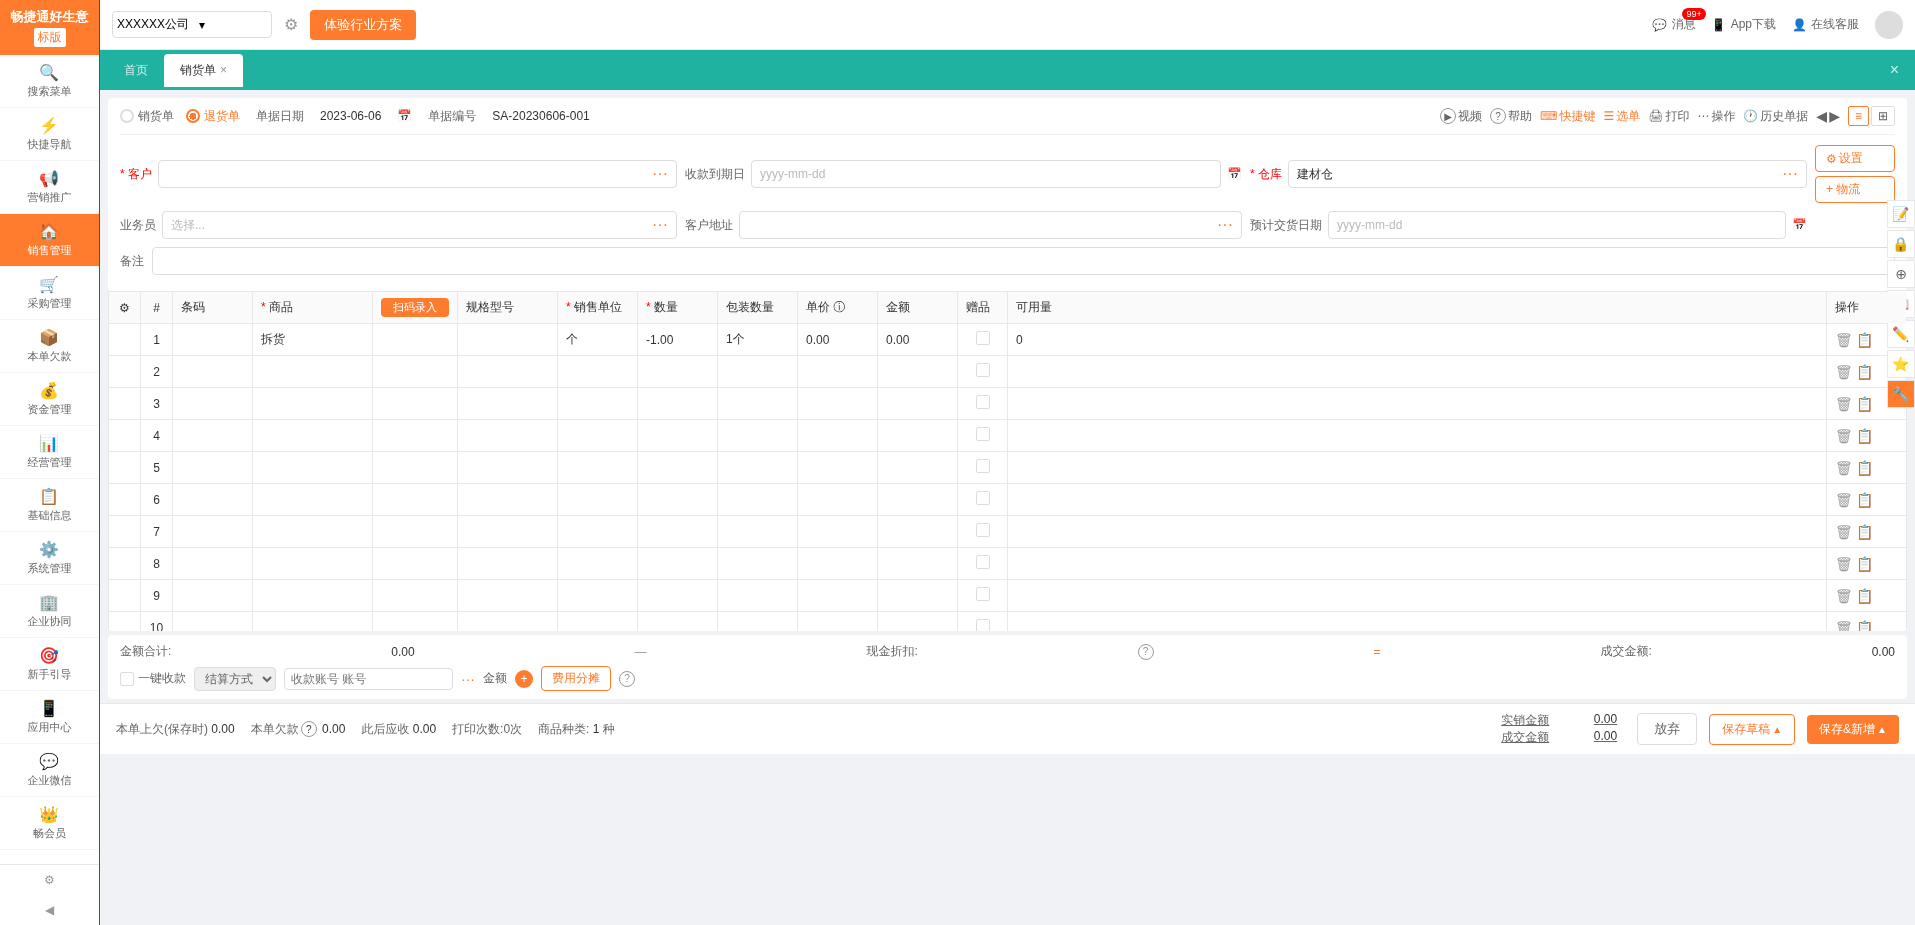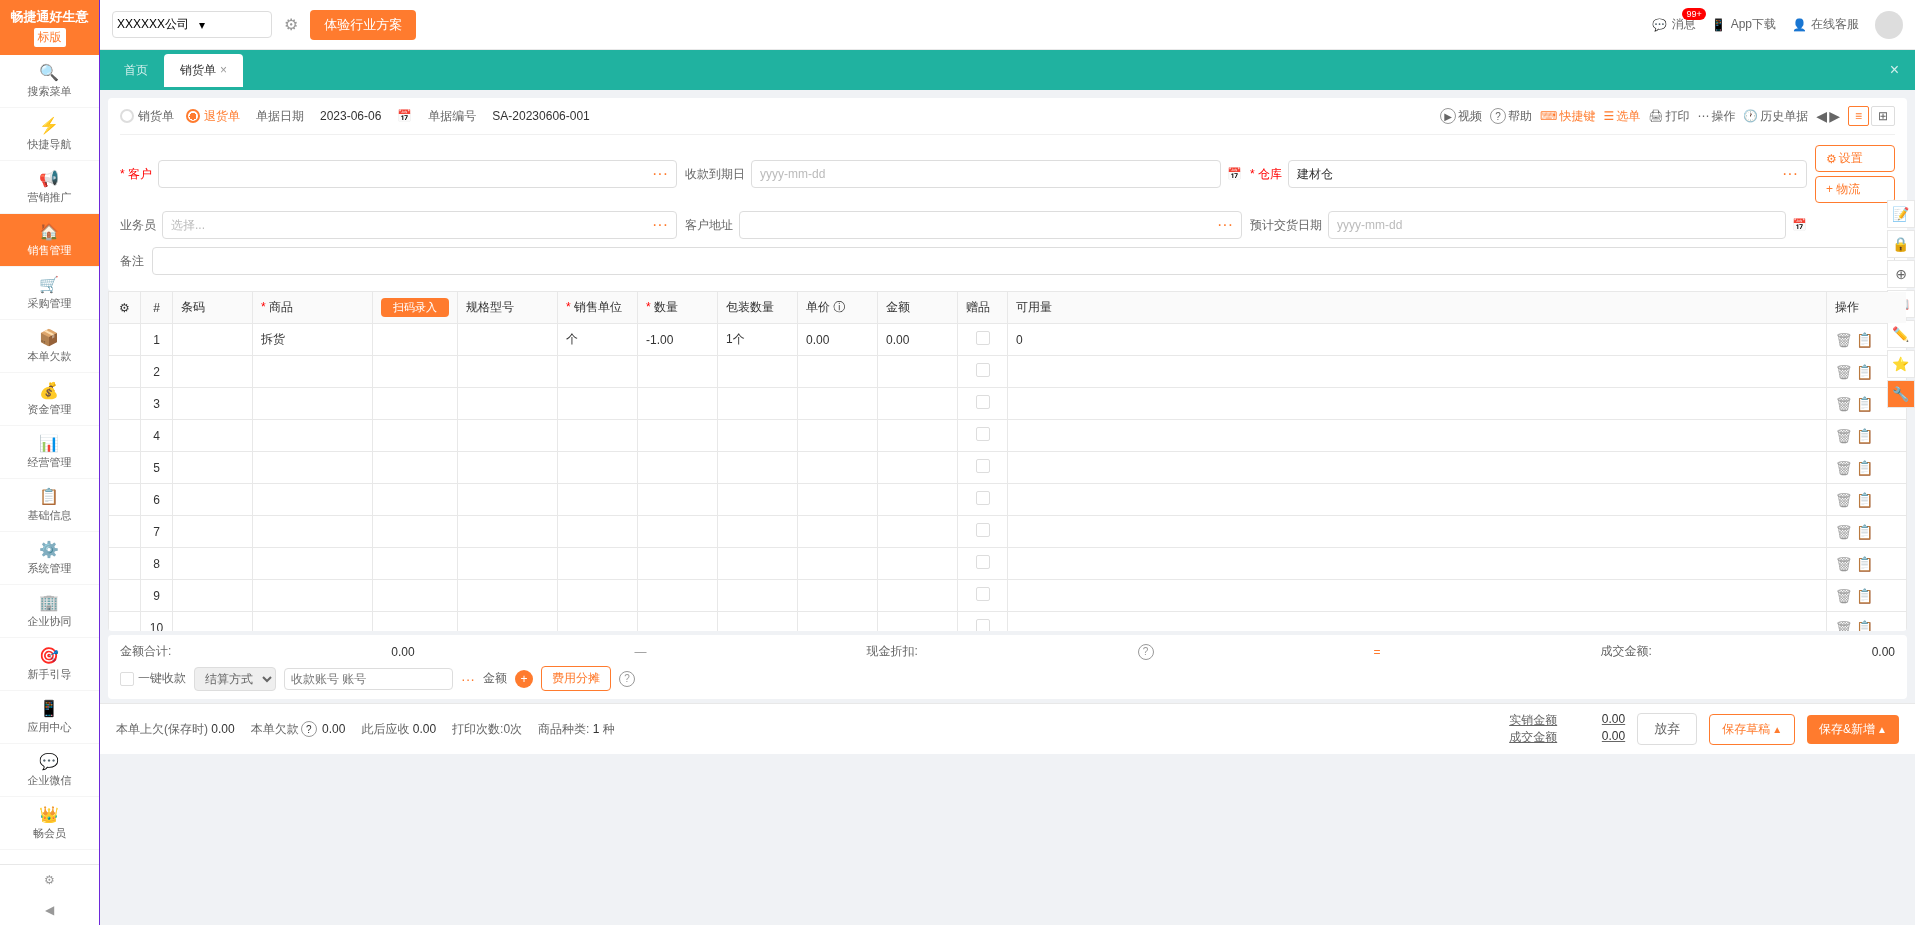--- a/index.html
+++ b/index.html
@@ -101,21 +101,21 @@
     .help-icon { width: 16px; height: 16px; border-radius: 50%; border: 1px solid #999; display: inline-flex; align-items: center; justify-content: center; color: #999; font-size: 10px; cursor: pointer; }
 
     
     .footer-bar { background: #fff; border-top: 1px solid #e8e8e8; padding: 8px 16px; display: flex; align-items: center; gap: 16px; }
     .footer-stat { color: #666; font-size: 12px; }
     .footer-stat span { color: #333; }
     .footer-right { margin-left: auto; display: flex; align-items: center; gap: 12px; }
     .footer-summary { text-align: right; color: #666; font-size: 12px; }
     .footer-summary-row { display: flex; gap: 8px; justify-content: flex-end; text-decoration: underline; }
     .footer-summary-value { color: #333; min-width: 60px; text-align: right; }
-    .btn-discard { background: #fff; border: 1px solid #ddd; color: #666; padding: 6px 16px; border-radius: 4px; cursor: pointer; font-size: 13px; }
+    .btn-discard { background: #fff; border: 1px solid #ddd; color: #666; padding: 6px 16px; border-radius: 4px; cursor: pointer; font-size: 13px; margin-left: 8px; }
     .btn-save-draft { background: #fff; border: 1px solid #ff7b2e; color: #ff7b2e; padding: 6px 12px; border-radius: 4px; cursor: pointer; font-size: 13px; display: flex; align-items: center; gap: 2px; }
     .btn-save-new { background: #ff7b2e; color: #fff; border: none; padding: 6px 12px; border-radius: 4px; cursor: pointer; font-size: 13px; display: flex; align-items: center; gap: 2px; }
     .btn-chevron { font-size: 10px; }
 
     
     .right-float { position: fixed; right: 0; top: 200px; display: flex; flex-direction: column; gap: 2px; }
     .right-float-btn { width: 28px; height: 28px; background: #fff; border: 1px solid #e8e8e8; display: flex; align-items: center; justify-content: center; cursor: pointer; color: #666; font-size: 14px; }
     .right-float-btn.orange { background: #ff7b2e; color: #fff; }
 
     

